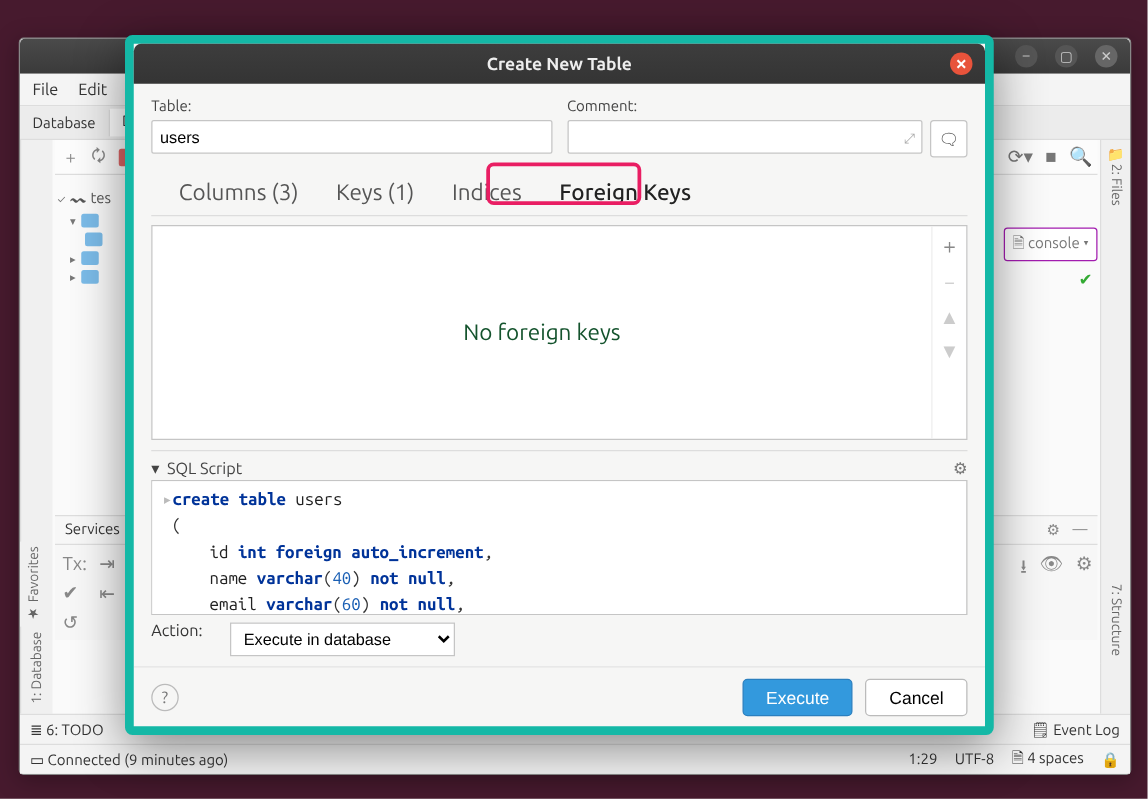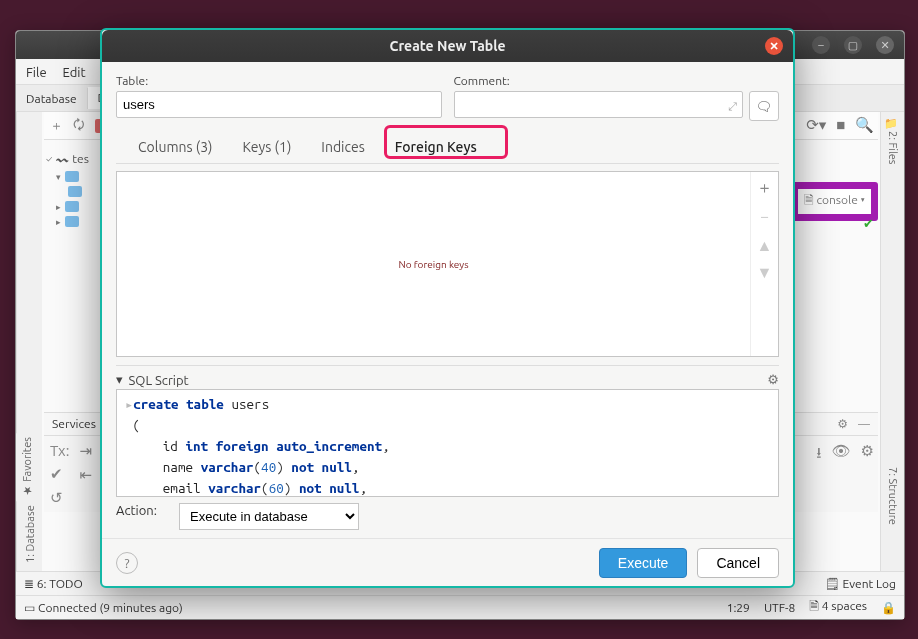--- a/index.html
+++ b/index.html
@@ -36,58 +36,58 @@
   .ide-toolbar-tabs .idetab.active{ background:#fff; border-bottom:1px solid #fff;}
   .ide-body { position:relative; height:calc(100% - 28px - 26px - 27px - 24px - 24px);}
   .sidebar-left { position:absolute; left:0; top:0; width:26px; height:100%; background:#f0f0f0; border-right:1px solid #ddd; writing-mode:vertical-rl; transform:rotate(180deg); display:flex; align-items:center; justify-content:flex-start; gap:10px; padding:8px 0; font-size:11px; color:#666;}
   .sidebar-right-files{ position:absolute; right:0; top:0; width:24px; height:100%; background:#f0f0f0; border-left:1px solid #ddd; writing-mode:vertical-rl; display:flex; align-items:center; padding:6px 0; font-size:11px; color:#666;}
   .sidebar-right-struct{ position:absolute; right:0; bottom:0; width:24px; background:#f0f0f0; border-left:1px solid #ddd; writing-mode:vertical-rl; display:flex; align-items:center; padding:6px 0; font-size:11px; color:#666;}
   .db-tree { position:absolute; left:28px; top:0; width:70px; height:260px; padding:6px 2px; font-size:12px; color:#555;}
   .db-tree .row{display:flex; align-items:center; gap:4px; padding:2px 0;}
   .folder{ width:14px;height:11px;background:#7bbbe8; border-radius:2px; display:inline-block;}
   .tree-arrow{font-size:9px;color:#777;}
   .ide-right-tools{position:absolute; right:26px; top:4px; display:flex; gap:8px; align-items:center; color:#777;}
-  .ide-right-tools .console-btn{border:7px solid #a21caf; padding:2px 6px; border-radius:3px; font-size:12px; background:#fff;}
+  .ide-right-tools .console-btn{border:1px solid #a21caf; padding:2px 6px; border-radius:3px; font-size:12px; background:#fff;}
   .ide-right-icons{position:absolute; right:26px; top:0; display:flex; gap:10px; padding:4px; color:#777; font-size:15px;}
   .services-panel{ position:absolute; left:28px; right:26px; top:300px; height:100px; border-top:1px solid #ddd; background:#f7f7f7;}
   .services-panel .hdr{border-bottom:1px solid #ddd; padding:4px 8px; font-size:12px; display:flex; justify-content:space-between;}
   .ide-bottombar { position:absolute; left:0; right:0; bottom:24px; height:24px; border-top:1px solid #ddd; background:#f4f4f4; display:flex; align-items:center; font-size:12px; padding:0 8px; gap:16px;}
   .ide-statusbar { position:absolute; left:0; right:0; bottom:0; height:24px; border-top:1px solid #ddd; background:#f4f4f4; display:flex; align-items:center; justify-content:space-between; font-size:12px; padding:0 8px;}
   .ide-statusbar .right{display:flex; gap:14px; align-items:center;}
   .fav-tab{ position:absolute; left:0; bottom:70px; writing-mode:vertical-rl; transform:rotate(180deg); font-size:11px; color:#666; padding:4px; background:#f0f0f0;}
 
   
   .dialog {
     position:absolute; left:100px; top:28px; width:695px; height:560px;
-    background:#f6f6f5; border:2px solid #14b8a6; border-radius:6px; box-shadow:0 10px 40px rgba(0,0,0,.45);
+    background:#f6f6f5; border:7px solid #14b8a6; border-radius:6px; box-shadow:0 10px 40px rgba(0,0,0,.45);
     display:flex; flex-direction:column;
   }
   .dialog-titlebar{ height:32px; background:linear-gradient(#3d3d3d,#343434); border-radius:6px 6px 0 0; color:#eee; display:flex; align-items:center; justify-content:center; position:relative; font-weight:600; font-size:14px;}
   .dialog-titlebar .close{ position:absolute; right:10px; width:18px;height:18px; border-radius:50%; background:#e8533b; color:#fff; font-size:11px; display:flex; align-items:center; justify-content:center; cursor:pointer;}
 
   .dialog-content{ padding:12px 14px 8px 14px; flex:1; display:flex; flex-direction:column; gap:8px; overflow:hidden;}
 
   .field-row{ display:flex; gap:12px;}
   .field-col{ flex:1; display:flex; flex-direction:column; gap:4px;}
   .field-col.table{flex:1;}
   .field-col.comment{flex:1;}
   .lbl{ font-size:12px; color:#444;}
   .txt{ border:1px solid var(--border); background:#fff; padding:5px 6px; font-size:13px; border-radius:2px; width:100%;}
   .comment-wrap{display:flex; gap:6px;}
   .comment-wrap .txt{position:relative;}
   .expand-mark{ position:absolute; right:6px; top:50%; transform:translateY(-50%); font-size:11px; color:#aaa;}
   .icon-btn{ width:30px;height:30px; border:1px solid var(--border); background:#fff; border-radius:3px; display:flex; align-items:center; justify-content:center; color:#555; cursor:pointer;}
 
-  .tabs{ display:flex; gap:22px; padding:6px 18px 0 18px; border-bottom:1px solid #ddd; font-size:14px; color:#555;}
+  .tabs{ display:flex; gap:22px; padding:6px 18px 0 18px; border-bottom:1px solid #ddd; font-size:18px; color:#555;}
   .tabs .tab{ padding:4px 4px 8px 4px; cursor:pointer;}
   .tabs .tab.active{ color:#222; font-weight:500;}
   .tab-hl{ position:absolute; border:3px solid var(--tabline); border-radius:6px; pointer-events:none;}
 
   .tabstage{ flex:1; border:1px solid var(--border); background:#fff; margin-top:-1px; position:relative; display:flex;}
-  .stage-msg{ flex:1; display:flex; align-items:center; justify-content:center; color:#7f1d1d; font-size:10px;}
+  .stage-msg{ flex:1; display:flex; align-items:center; justify-content:center; color:#14532d; font-size:18px;}
   .vtoolbar{ width:28px; border-left:1px solid #eee; display:flex; flex-direction:column; align-items:center; padding:6px 0; gap:8px; color:#888;}
   .vtoolbar span{cursor:pointer; font-size:16px;}
   .vtoolbar span.dim{color:#ccc;}
 
   .sql-section{ border-top:1px solid #ddd; padding-top:4px;}
   .sql-hdr{ display:flex; align-items:center; gap:6px; font-size:13px; color:#444; padding:2px 0;}
   .sql-hdr .gear{ margin-left:auto; color:#777; cursor:pointer;}
   .sql-box{ border:1px solid var(--border); background:#fff; height:108px; overflow:auto; font-family:"Ubuntu Mono","Consolas",monospace; font-size:13.5px; line-height:1.55; padding:4px 8px; white-space:pre; color:#333;}
   .kw{ color:#003399; font-weight:600;}
   .ident{ color:#222;}

